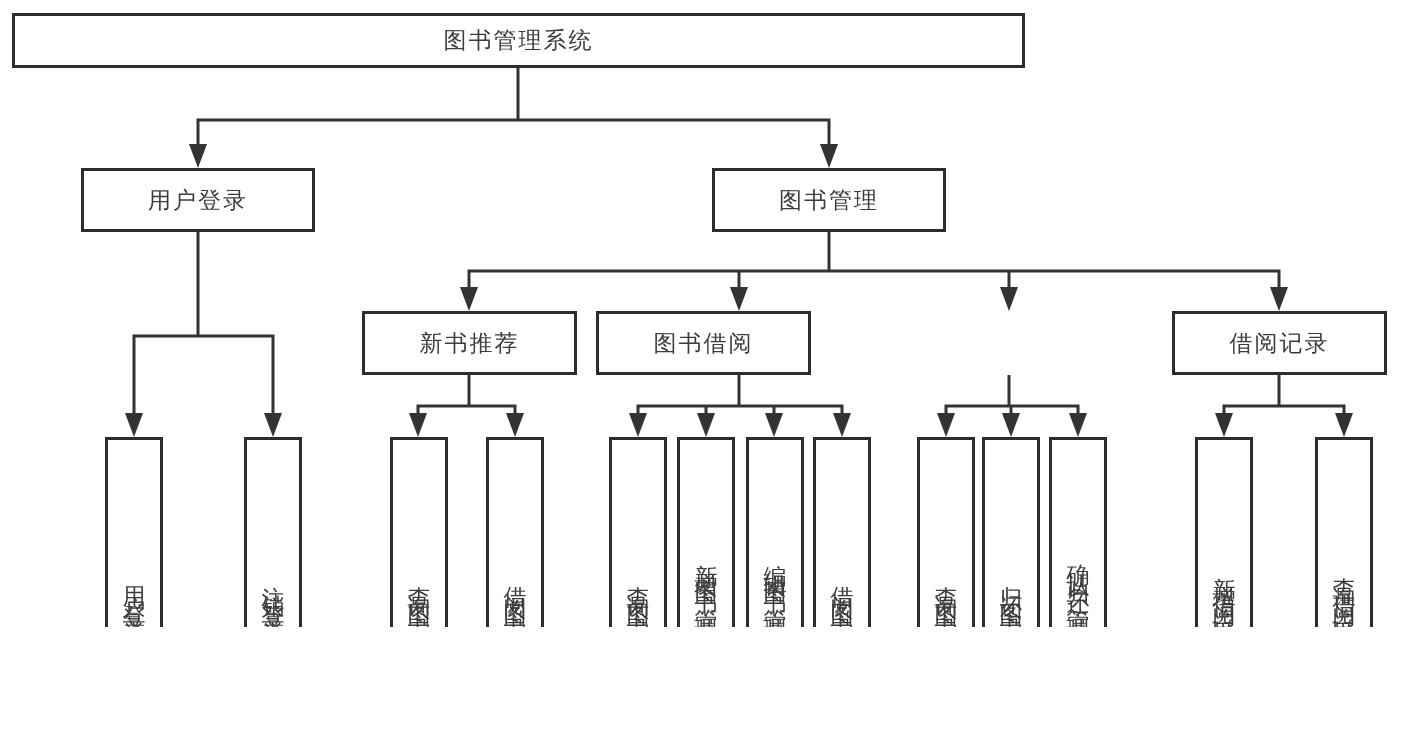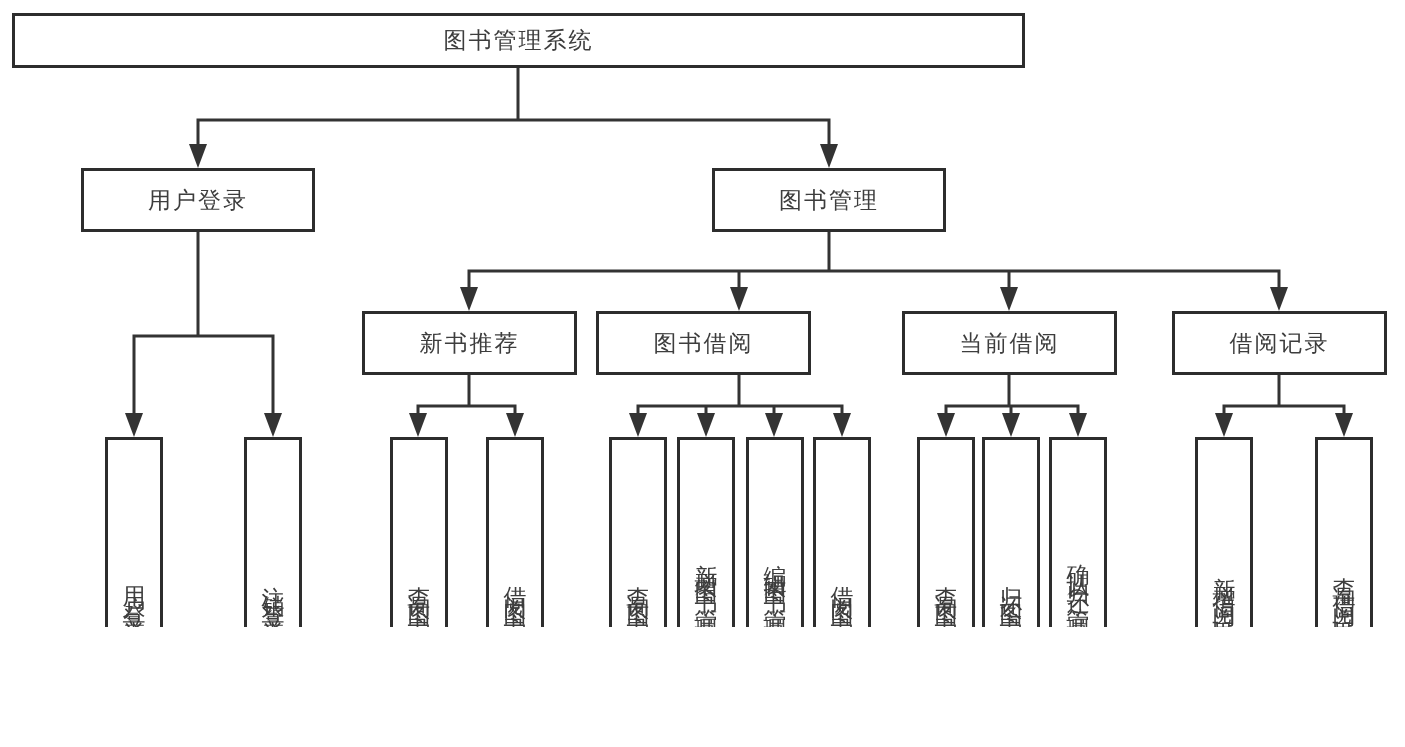--- a/index.html
+++ b/index.html
@@ -118,23 +118,20 @@
   <div class="node lvl2" style="left:362px;">
     <span class="hlabel">新书推荐</span>
   </div>
 
   <div class="node lvl1" style="left:712px;">
     <span class="hlabel">图书管理</span>
   </div>
   <div class="node lvl2" style="left:596px;">
     <span class="hlabel">图书借阅</span>
   </div>
-  <div class="node lvl2" style="left:902px;">
-    <span class="hlabel">当前借阅</span>
-  </div>
   <div class="node lvl2" style="left:1172px;">
     <span class="hlabel">借阅记录</span>
   </div>
 
   <div class="node leaf" style="left:105px;">
     <span class="vlabel">用户登录</span>
   </div>
   <div class="node leaf" style="left:244px;">
     <span class="vlabel">注销登录</span>
   </div>

